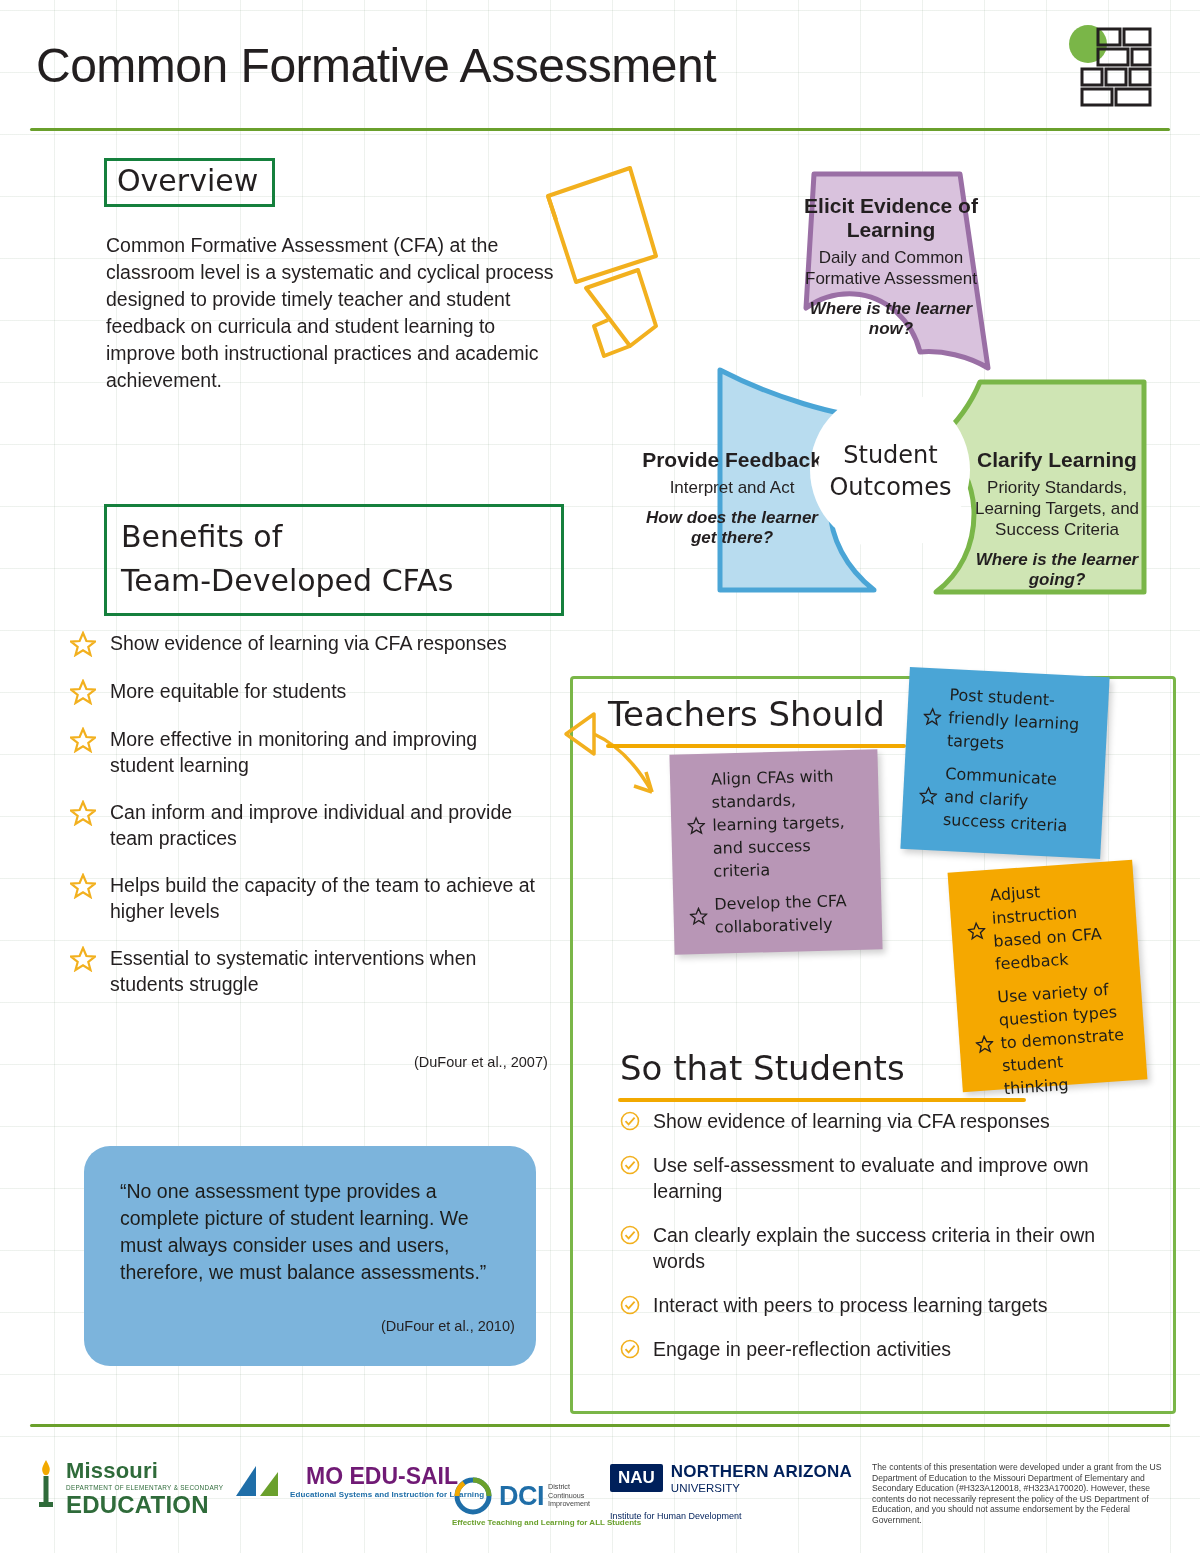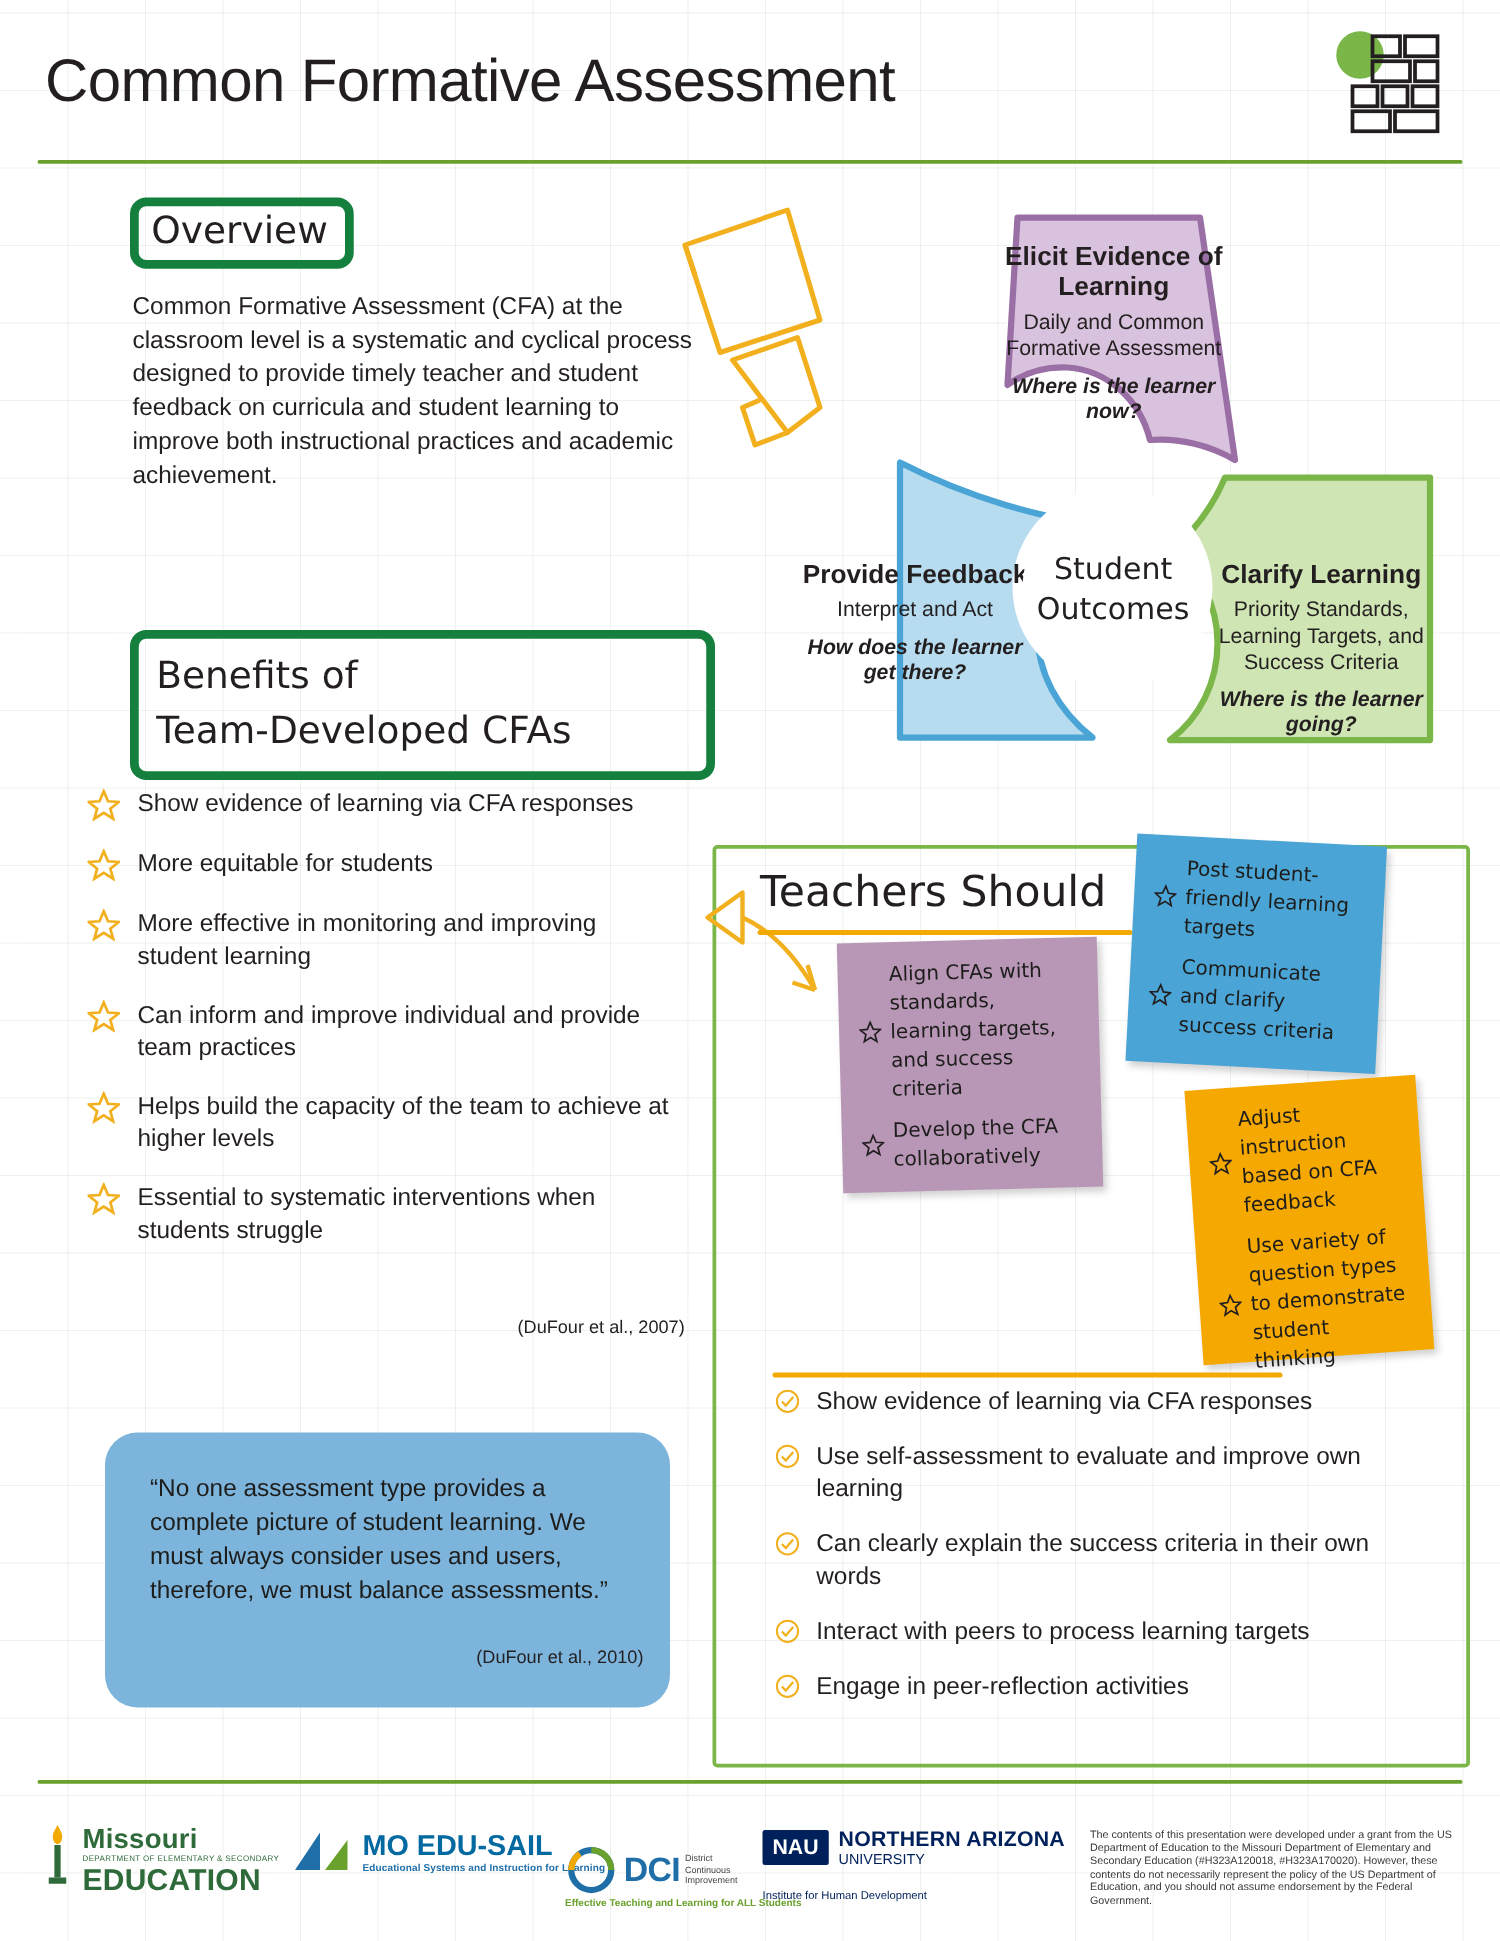--- a/index.html
+++ b/index.html
@@ -37,21 +37,21 @@
 
   
   .overview-head{
     position:absolute;left:104px;top:158px;
     font-family:"DejaVu Sans", sans-serif;
     font-size:30px;color:#231f20;
     padding:2px 14px 6px 10px;
   }
   .hand{font-family:"DejaVu Sans", sans-serif;font-weight:400;}
   .box-green{
-    border:7px solid #15803d;border-radius:13px;
+    border:3px solid #15803d;border-radius:0;
   }
   .overview-text{
     position:absolute;left:106px;top:232px;width:450px;
     font-size:19.5px;line-height:27px;color:#231f20;
   }
 
   
   .benefits-head{
     position:absolute;left:104px;top:504px;width:430px;
     font-family:"DejaVu Sans", sans-serif;
@@ -140,21 +140,21 @@
   .footer-rule{position:absolute;left:30px;top:1424px;width:1140px;height:3px;background:#6aa02c;border-radius:2px;}
   .disclaimer{
     position:absolute;left:872px;top:1462px;width:300px;
     font-size:8.6px;line-height:10.6px;color:#3a3a3a;
   }
   .mo-edu{position:absolute;left:36px;top:1458px;}
   .mo-edu .t1{font-size:22px;font-weight:bold;color:#2f6b3a;letter-spacing:0.2px;}
   .mo-edu .t2{font-size:6.4px;color:#2f6b3a;letter-spacing:0.3px;}
   .mo-edu .t3{font-size:24px;font-weight:bold;color:#2f6b3a;letter-spacing:0.2px;}
   .sail{position:absolute;left:232px;top:1462px;}
-  .sail .t1{font-size:23px;font-weight:bold;color:#0369a1;}
+  .sail .t1{font-size:23px;font-weight:bold;color:#701a75;margin-left:16px;}
   .sail .t2{font-size:8px;font-weight:bold;color:#1f6ea8;letter-spacing:0.1px;}
   .dci{position:absolute;left:452px;top:1460px;margin-top:16px;}
   .dci .t1{font-size:27px;font-weight:bold;color:#1f6ea8;letter-spacing:-0.5px;}
   .dci .t2{font-size:7.2px;color:#444;line-height:8.6px;}
   .dci .t3{font-size:8px;font-weight:bold;color:#6aa02c;}
   .nau{position:absolute;left:610px;top:1462px;}
   .nau .t1{font-size:17px;font-weight:bold;color:#00205b;letter-spacing:0.2px;}
   .nau .t2{font-size:9px;color:#00205b;}
   .nau .t3{font-size:11.5px;color:#00205b;}
 </style>
@@ -328,20 +328,21 @@
       <span>Adjust instruction based on CFA feedback</span>
     </div>
     <div class="note-line">
       <svg class="st" viewBox="0 0 20 20">
           <path d="M10 1.5 L12.6 7.6 L19 8.1 L14 12.3 L15.6 18.5 L10 15 L4.4 18.5 L6 12.3 L1 8.1 L7.4 7.6 Z" fill="none" stroke="#231f20" stroke-width="1.5"></path>
         </svg>
       <span>Use variety of question types to demonstrate student thinking</span>
     </div>
   </div>
 
+  <div class="students-head hand">So that Students</div>
   <div class="students-underline"></div>
   <div class="students-list">
     <div class="s-item">
       <svg class="s-check" viewBox="0 0 20 20">
           <circle cx="10" cy="10" r="8.5" fill="none" stroke="#f2b01e" stroke-width="1.6"></circle>
           <path d="M5.5 10.2 L8.6 13.4 L14.6 6.6" fill="none" stroke="#f2b01e" stroke-width="1.8"></path>
         </svg>
       <div class="s-text">Show evidence of learning via CFA responses</div>
     </div>
     <div class="s-item">

